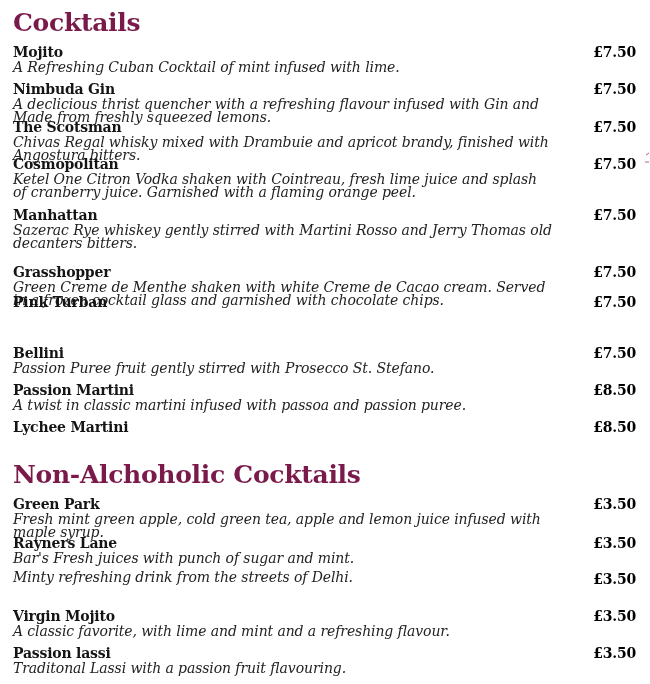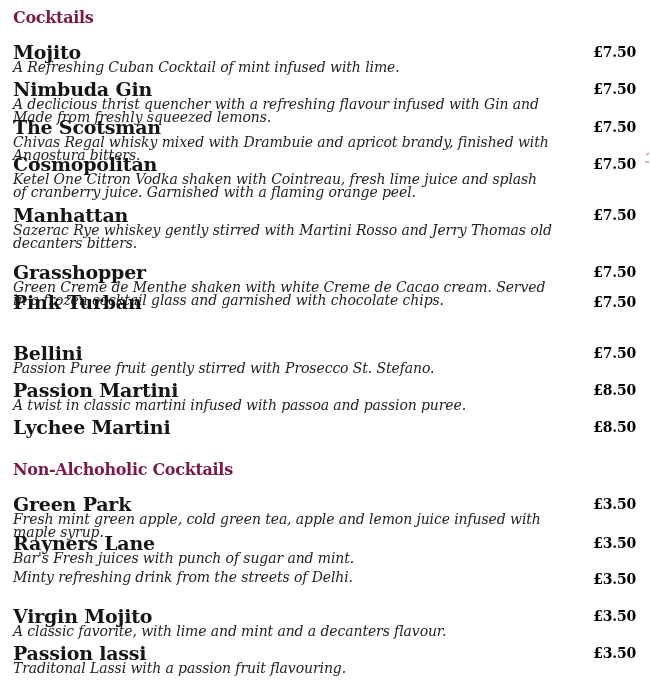--- a/index.html
+++ b/index.html
@@ -1,19 +1,19 @@
 <!DOCTYPE html>
 <html><head>
   <meta charset="utf-8">
   <style>
     html, body { margin: 0; padding: 0; background: #ffffff; }
     body { width: 650px; height: 684px; position: relative; overflow: hidden; font-family: "DejaVu Serif", serif; color: #1a1a1a; }
-    .section-title { position: absolute; left: 13px; font-family: "DejaVu Serif", serif; font-weight: bold; color: #7a1a4a; font-size: 16px; letter-spacing: -0.3px; line-height: 1; white-space: nowrap; }
+    .section-title { position: absolute; left: 13px; font-family: "DejaVu Serif", serif; font-weight: bold; color: #7a1a4a; font-size: 25px; letter-spacing: -0.3px; line-height: 1; white-space: nowrap; }
     .item { position: absolute; left: 13px; right: 0; }
-    .item-name { font-family: "DejaVu Serif", serif; font-weight: bold; font-size: 19px; line-height: 17px; color: #151515; white-space: nowrap; letter-spacing: -0.2px; }
+    .item-name { font-family: "DejaVu Serif", serif; font-weight: bold; font-size: 14px; line-height: 17px; color: #151515; white-space: nowrap; letter-spacing: -0.2px; }
     .item-desc { font-family: "DejaVu Serif", serif; font-style: italic; font-size: 14px; line-height: 13px; color: #222; width: 540px; letter-spacing: -0.1px; }
     .item-price { position: absolute; right: 14px; top: 0; font-family: "DejaVu Serif", serif; font-weight: bold; font-size: 14px; line-height: 17px; color: #000000; letter-spacing: -0.2px; }
     .edge-mark { position: absolute; left: 645px; top: 152px; width: 5px; height: 14px; color: #b06080; font-size: 10px; line-height: 7px; }
   </style>
 </head>
 <body>
 
 <div>
 
   <div class="section-title" style="top:10px;">Cocktails</div>
@@ -90,21 +90,21 @@
     <div class="item-price">£3.50</div>
   </div>
 
   <div class="item" style="top:571px;">
     <div class="item-desc">Minty refreshing drink from the streets of Delhi.</div>
     <div class="item-price">£3.50</div>
   </div>
 
   <div class="item" style="top:608px;">
     <div class="item-name">Virgin Mojito</div>
-    <div class="item-desc">A classic favorite, with lime and mint and a decanters flavour.</div>
+    <div class="item-desc">A classic favorite, with lime and mint and a refreshing flavour.</div>
     <div class="item-price">£3.50</div>
   </div>
 
   <div class="item" style="top:645px;">
     <div class="item-name">Passion lassi</div>
     <div class="item-desc">Traditonal Lassi with a passion fruit flavouring.</div>
     <div class="item-price">£3.50</div>
   </div>
 
   <div class="edge-mark">

